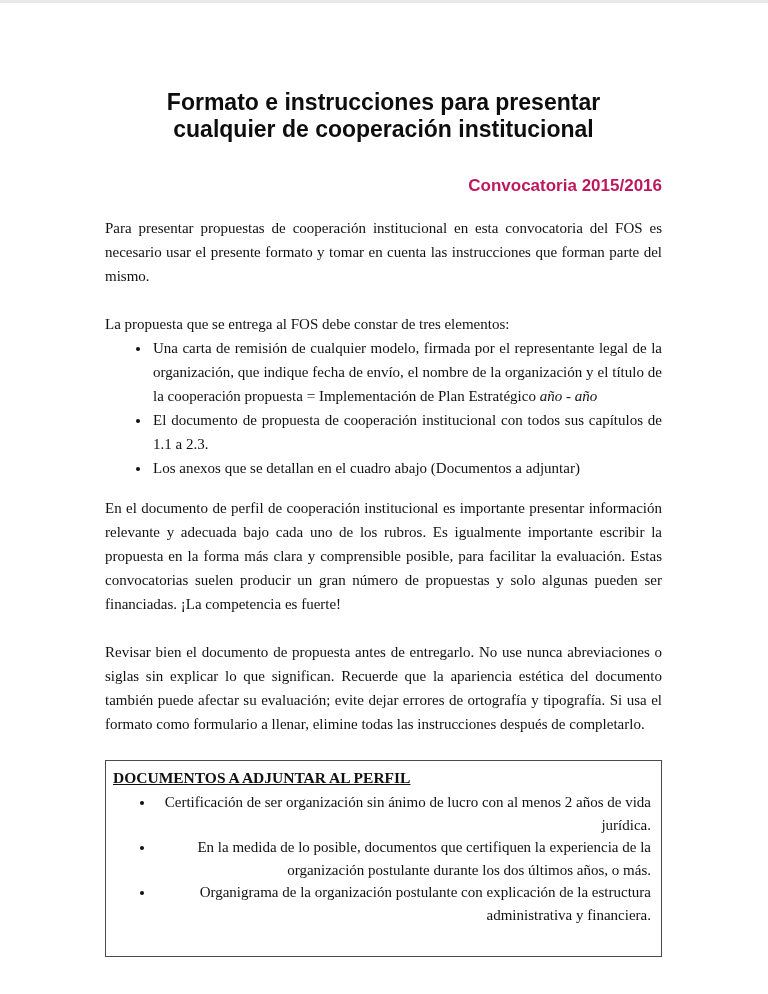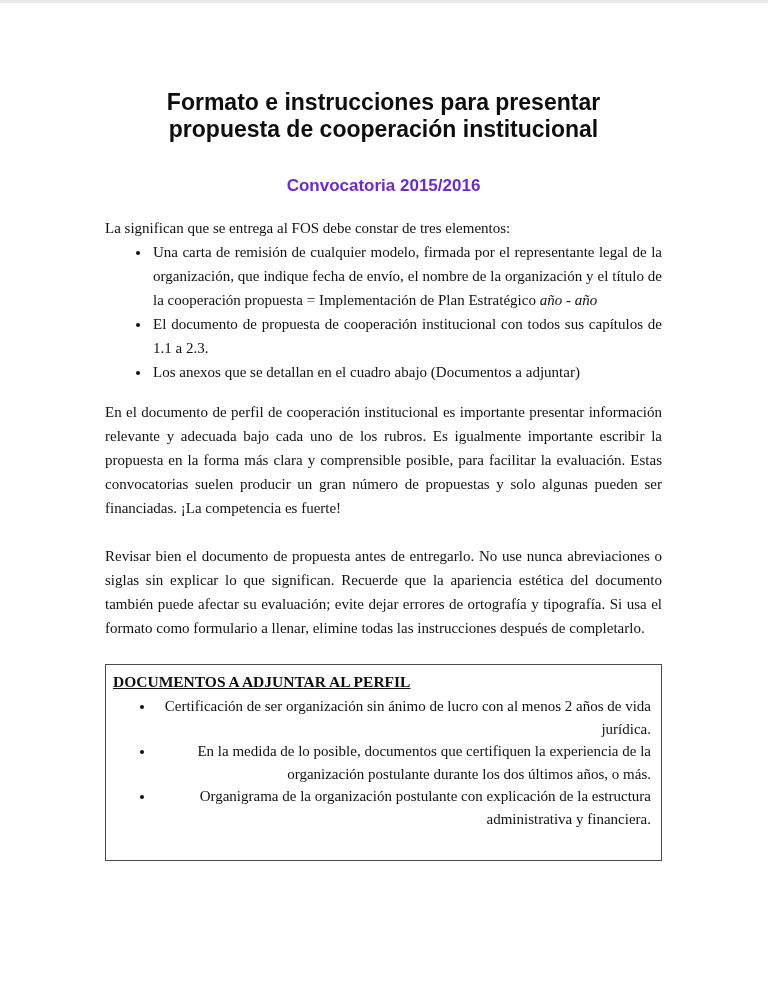--- a/index.html
+++ b/index.html
@@ -23,23 +23,23 @@
     line-height: 27px;
     text-align: center;
     margin: 0 0 33px 0;
     color: #0d0d0d;
   }
   .doc-subtitle {
     font-family: "Liberation Sans", sans-serif;
     font-weight: bold;
     font-size: 17px;
     line-height: 20px;
-    text-align: center;
+    text-align: right;
     margin: 0 0 20px 0;
-    color: #6d28d9;
+    color: #be185d;
   }
   .para {
     margin: 0 0 24px 0;
     text-align: justify;
   }
   .para.lead { margin-bottom: 0; }
   ul.bullets {
     margin: 0 0 16px 0;
     padding: 0 0 0 46px;
     list-style: disc outside;
@@ -72,27 +72,28 @@
   }
   em.inline-italic { }
 </style>
 </head>
 <body>
 
 <div class="page">
 
   <h1 class="doc-title">
     <span style="display:block">Formato e instrucciones para presentar</span>
-    <span style="display:block">propuesta de cooperación institucional</span>
+    <span style="display:block">cualquier de cooperación institucional</span>
   </h1>
 
   <h2 class="doc-subtitle">Convocatoria 2015/2016</h2>
 
+  <p class="para">Para presentar propuestas de cooperación institucional en esta convocatoria del FOS es necesario usar el presente formato y tomar en cuenta las instrucciones que forman parte del mismo.</p>
 
-  <p class="para lead">La significan que se entrega al FOS debe constar de tres elementos:</p>
+  <p class="para lead">La propuesta que se entrega al FOS debe constar de tres elementos:</p>
 
   <ul class="bullets">
     <li><span>Una carta de remisión de cualquier modelo, firmada por el representante legal de la organización, que indique fecha de envío, el nombre de la organización y el título de la cooperación propuesta = Implementación de Plan Estratégico  </span><em class="inline-italic">año - año</em></li>
     <li><span>El documento de propuesta de cooperación institucional con todos sus capítulos de 1.1 a 2.3.</span><em class="inline-italic"></em></li>
     <li><span>Los anexos que se detallan en el cuadro abajo (Documentos a adjuntar)</span><em class="inline-italic"></em></li>
   </ul>
 
   <p class="para">En el documento de perfil de cooperación institucional es importante presentar información relevante y adecuada bajo cada uno de los rubros. Es igualmente importante escribir la propuesta en la forma más clara y comprensible posible, para facilitar la evaluación. Estas convocatorias suelen producir un gran número de propuestas y solo algunas pueden ser financiadas. ¡La competencia es fuerte!</p>
 
 

